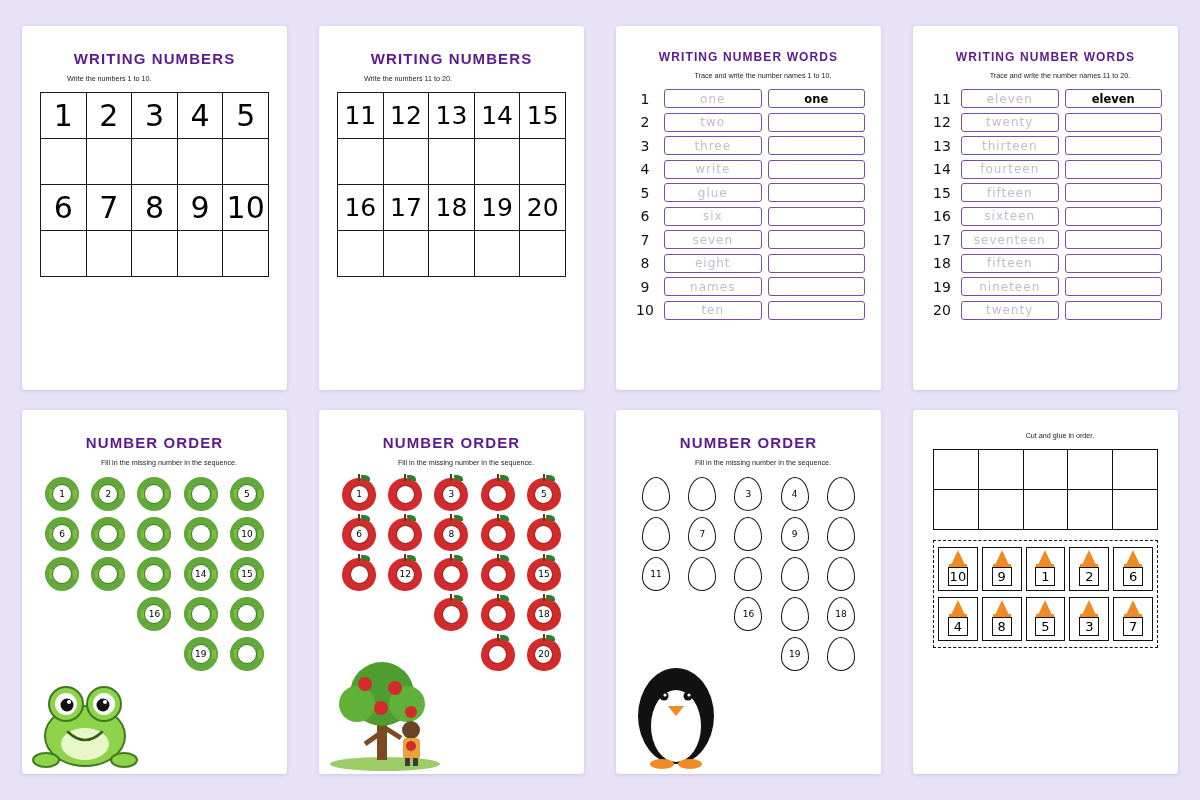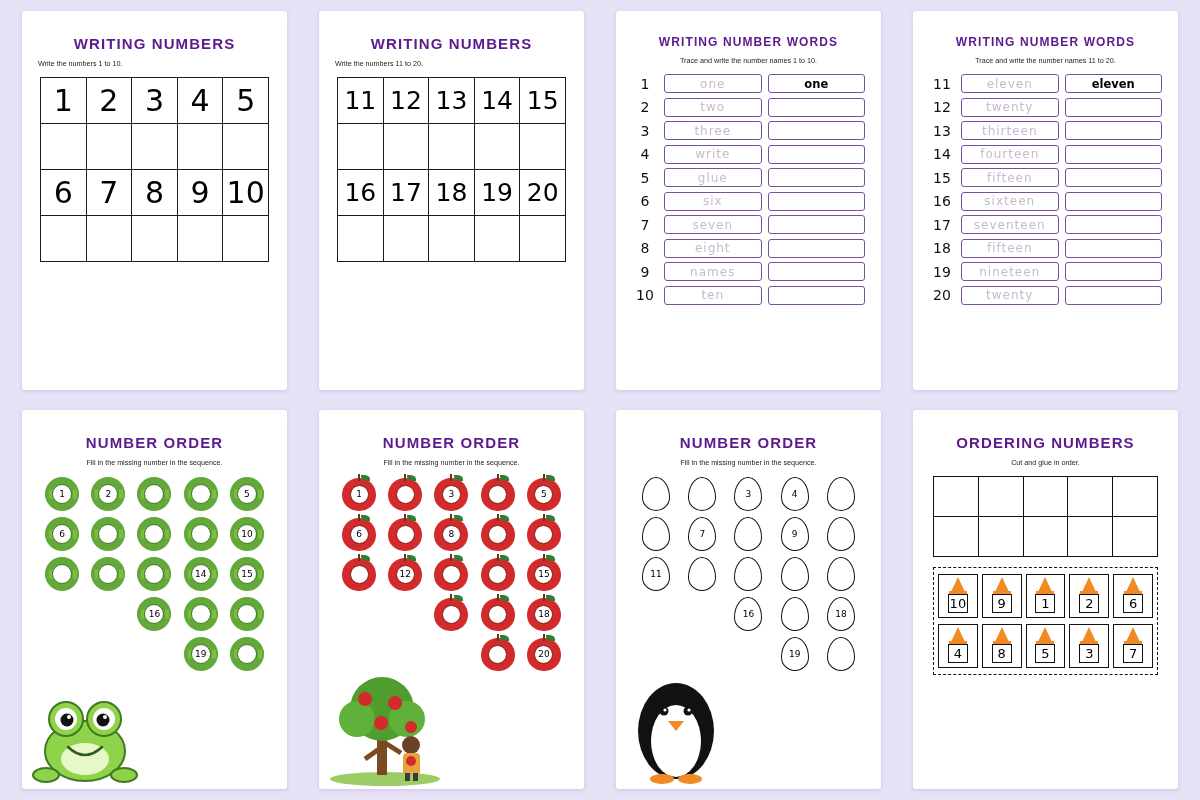--- a/index.html
+++ b/index.html
@@ -9,21 +9,21 @@
     font-family: "Liberation Sans", sans-serif;
     overflow: hidden;
   }
   .board {
     position: relative;
     width: 1200px; height: 800px;
     display: grid;
     grid-template-columns: repeat(4, 1fr);
     grid-template-rows: repeat(2, 1fr);
     gap: 8px;
-    padding: 5px 10px;
+    padding: 20px 10px;
   }
   .sheet {
     background: #ffffff;
     border-radius: 3px;
     box-shadow: 0 1px 4px rgba(80,60,120,0.18);
     margin: 6px 12px;
     padding: 14px 12px 10px 12px;
     position: relative;
     overflow: hidden;
   }
@@ -35,20 +35,21 @@
     font-size: 15px;
     margin-top: 10px;
   }
   .title.sm { font-size: 12px; }
   .subtitle {
     text-align: center;
     color: #222;
     font-size: 7.2px;
     margin-top: 7px;
     margin-bottom: 9px;
+    margin-left: 29px;
   }
   .subtitle.left { text-align: left; padding-left: 4px; }
 
   
   .numgrid {
     margin: 6px 6px 0 6px;
     border-collapse: collapse;
     width: calc(100% - 12px);
   }
   .numgrid td {
@@ -771,21 +772,20 @@
       <circle cx="64" cy="36" r="4.5" fill="#111"></circle>
       <circle cx="41" cy="35" r="1.6" fill="#fff"></circle>
       <circle cx="65" cy="35" r="1.6" fill="#fff"></circle>
       <path d="M44 46 L60 46 L52 56 Z" fill="#f08a24"></path>
       <ellipse cx="38" cy="104" rx="12" ry="5" fill="#f08a24"></ellipse>
       <ellipse cx="66" cy="104" rx="12" ry="5" fill="#f08a24"></ellipse>
     </svg>
   </div>
 
   <div class="sheet">
-    <div class="title">ORDERING NUMBERS</div>
     <div class="subtitle">Cut and glue in order.</div>
     <table class="glue-grid">
       <tbody>
           <tr>
         <td></td>
         <td></td>
         <td></td>
         <td></td>
         <td></td>
       </tr>

